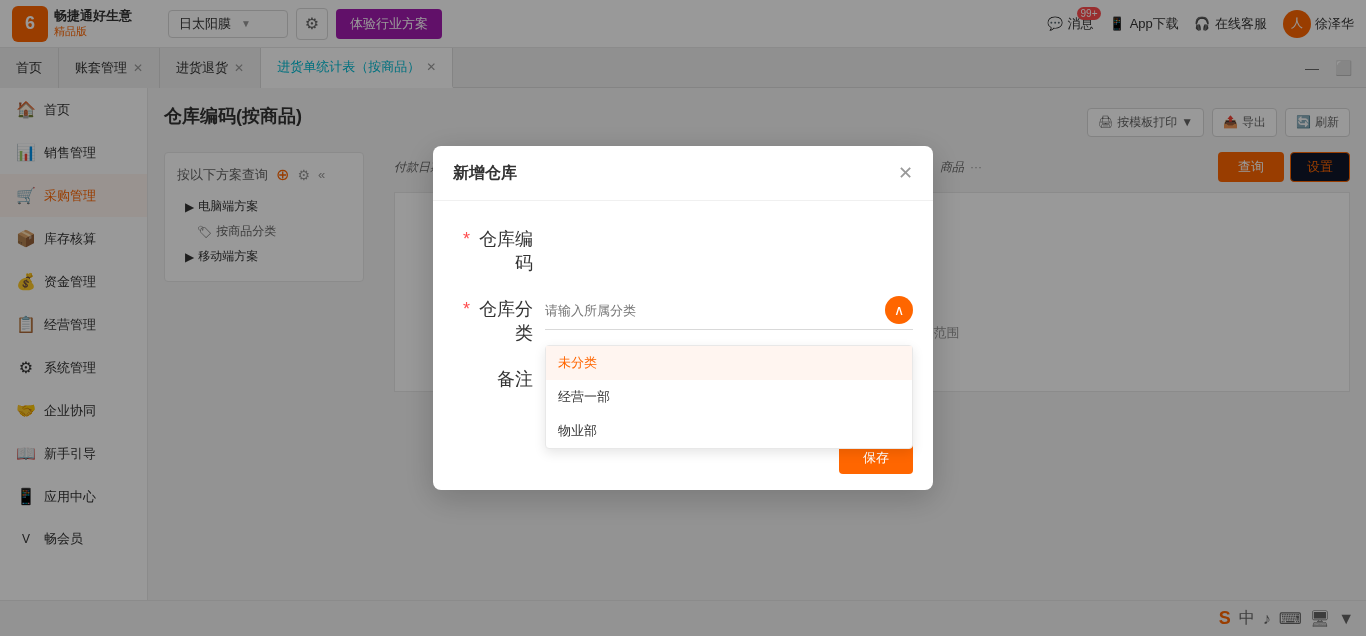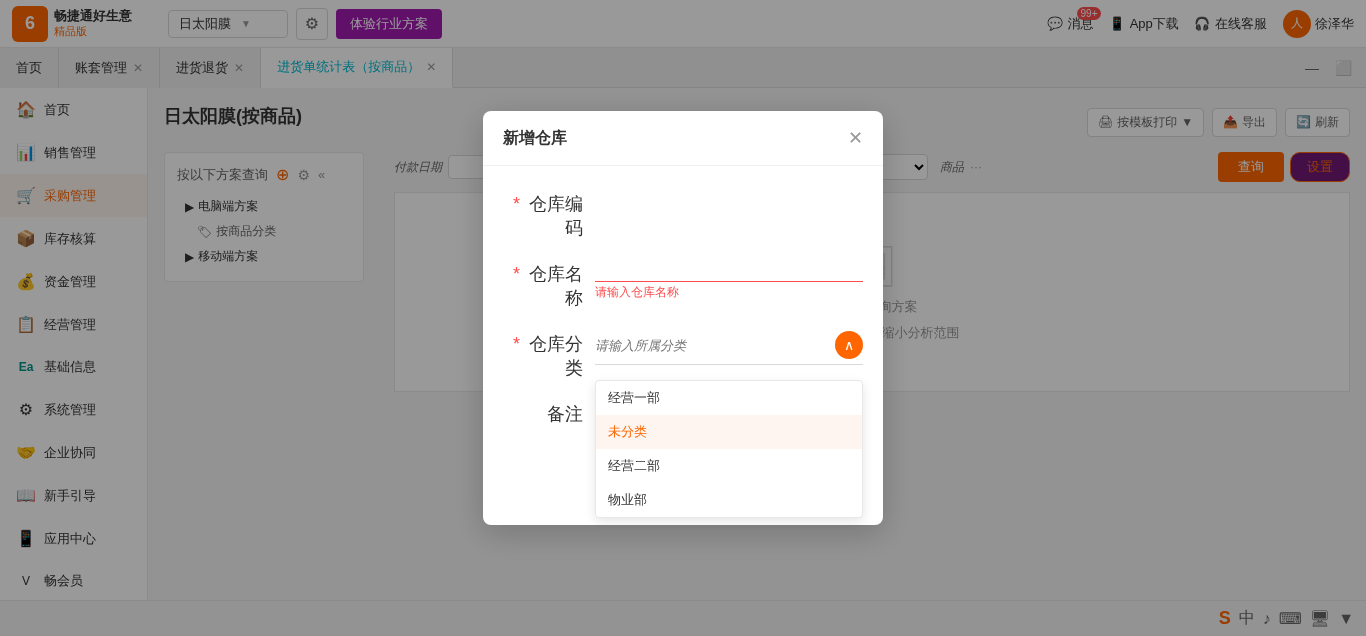--- a/index.html
+++ b/index.html
@@ -196,24 +196,24 @@
     .query-btn {
       background: #ff6600;
       color: white;
       border: none;
       border-radius: 4px;
       padding: 6px 20px;
       font-size: 13px;
       cursor: pointer;
     }
     .set-btn {
-      background: #701a75;
+      background: #0f172a;
       color: #ff6600;
       border: 1px solid #ff6600;
-      border-radius: 10px;
+      border-radius: 4px;
       padding: 5px 16px;
       font-size: 13px;
       cursor: pointer;
     }
 
     
     .filter-section {
       background: #fff;
       border: 1px solid #e8e8e8;
       border-radius: 4px;
@@ -267,21 +267,21 @@
       z-index: 100;
       display: flex;
       align-items: center;
       justify-content: center;
     }
 
     
     .dialog {
       background: #fff;
       border-radius: 8px;
-      width: 400px;
+      width: 500px;
       box-shadow: 0 8px 32px rgba(0,0,0,0.2);
       position: relative;
       z-index: 101;
       overflow: visible;
     }
     .dialog-header {
       display: flex;
       align-items: center;
       justify-content: space-between;
       padding: 16px 20px;
@@ -337,21 +337,20 @@
       align-items: center;
       justify-content: space-between;
       cursor: pointer;
     }
     .category-input {
       flex: 1;
       border: none;
       outline: none;
       font-size: 13px;
       color: #999;
-      font-style: italic;
     }
     .category-arrow {
       width: 28px; height: 28px;
       background: #ff6600;
       border-radius: 50%;
       display: flex; align-items: center; justify-content: center;
       color: white; font-size: 14px;
     }
     .dropdown-list {
       position: absolute;
@@ -551,24 +550,20 @@
     </div>
     <div class="sidebar-item">
       <span class="sidebar-icon">💰</span>
       <span>资金管理</span>
     </div>
     <div class="sidebar-item">
       <span class="sidebar-icon">📋</span>
       <span>经营管理</span>
     </div>
     <div class="sidebar-item">
-      <span class="sidebar-icon" style="font-style:normal;font-size:12px;font-weight:bold;color:#009688;">Ea</span>
-      <span>基础信息</span>
-    </div>
-    <div class="sidebar-item">
       <span class="sidebar-icon">⚙</span>
       <span>系统管理</span>
     </div>
     <div class="sidebar-item">
       <span class="sidebar-icon">🤝</span>
       <span>企业协同</span>
     </div>
     <div class="sidebar-item">
       <span class="sidebar-icon">📖</span>
       <span>新手引导</span>
@@ -578,21 +573,21 @@
       <span>应用中心</span>
     </div>
     <div class="sidebar-item">
       <span class="sidebar-icon" style="font-size:12px;">V</span>
       <span>畅会员</span>
     </div>
   </div>
 
   <div class="content-area">
     <div style="display:flex; align-items:center; justify-content:space-between; margin-bottom:12px;">
-      <div class="page-title">日太阳膜(按商品)</div>
+      <div class="page-title">仓库编码(按商品)</div>
       <div style="display:flex; gap:8px; align-items:center;">
         <div class="toolbar-btn">
           <span>🖨</span>
           <span>按模板打印</span>
           <span>▼</span>
         </div>
         <div class="toolbar-btn">
           <span>📤</span>
           <span>导出</span>
         </div>
@@ -674,51 +669,38 @@
     </div>
     <div class="dialog-body">
 
       <div class="form-row">
         <div class="form-label">
           <span class="required">*</span>
           <span>仓库编码</span>
         </div>
       </div>
 
-      <div class="form-row">
-        <div class="form-label">
-          <span class="required">*</span>
-          <span>仓库名称</span>
-        </div>
-        <div class="form-control">
-          <input class="form-input error" type="text" style="">
-          <div class="error-msg">请输入仓库名称</div>
-        </div>
-      </div>
 
       <div class="form-row" style="position:relative;">
         <div class="form-label">
           <span class="required">*</span>
           <span>仓库分类</span>
         </div>
         <div class="form-control">
           <div class="category-selector">
             <input class="category-input" type="text" placeholder="请输入所属分类" style="">
             <div class="category-arrow">∧</div>
           </div>
 
           <div class="dropdown-list">
-            <div class="dropdown-item">
-              <span>经营一部</span>
-            </div>
             <div class="dropdown-item selected">
               <span>未分类</span>
             </div>
             <div class="dropdown-item">
-              <span>经营二部</span>
+              <span>经营一部</span>
             </div>
             <div class="dropdown-item">
               <span>物业部</span>
             </div>
           </div>
         </div>
       </div>
 
       <div class="form-row">
         <div class="form-label">备注</div>

